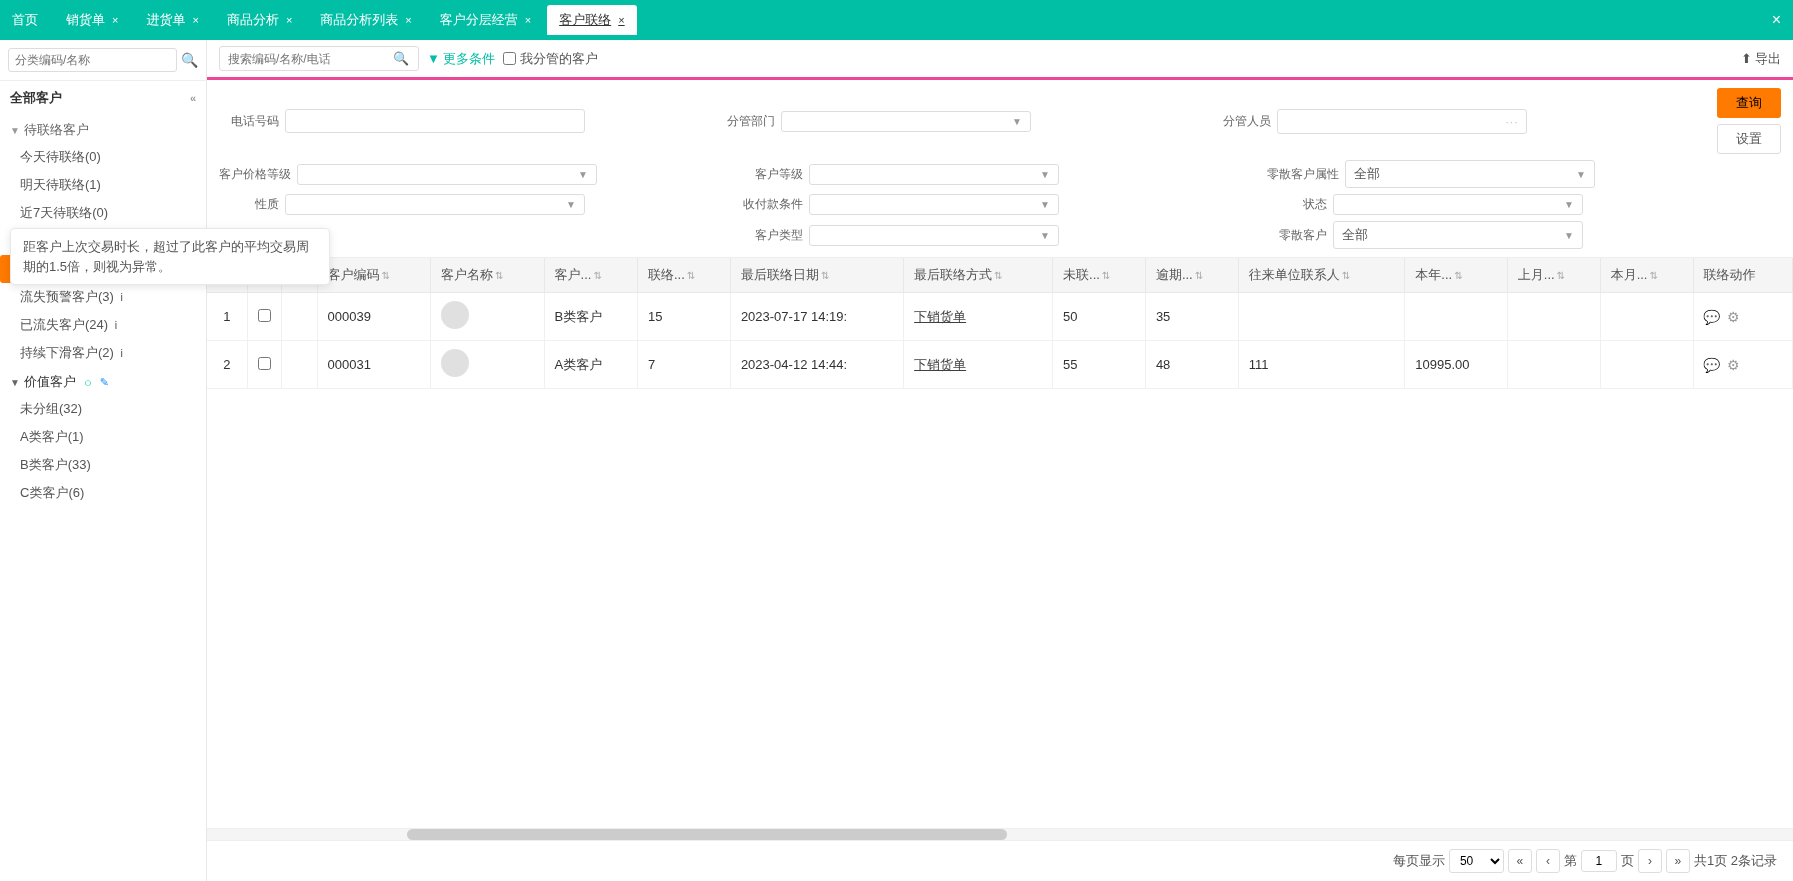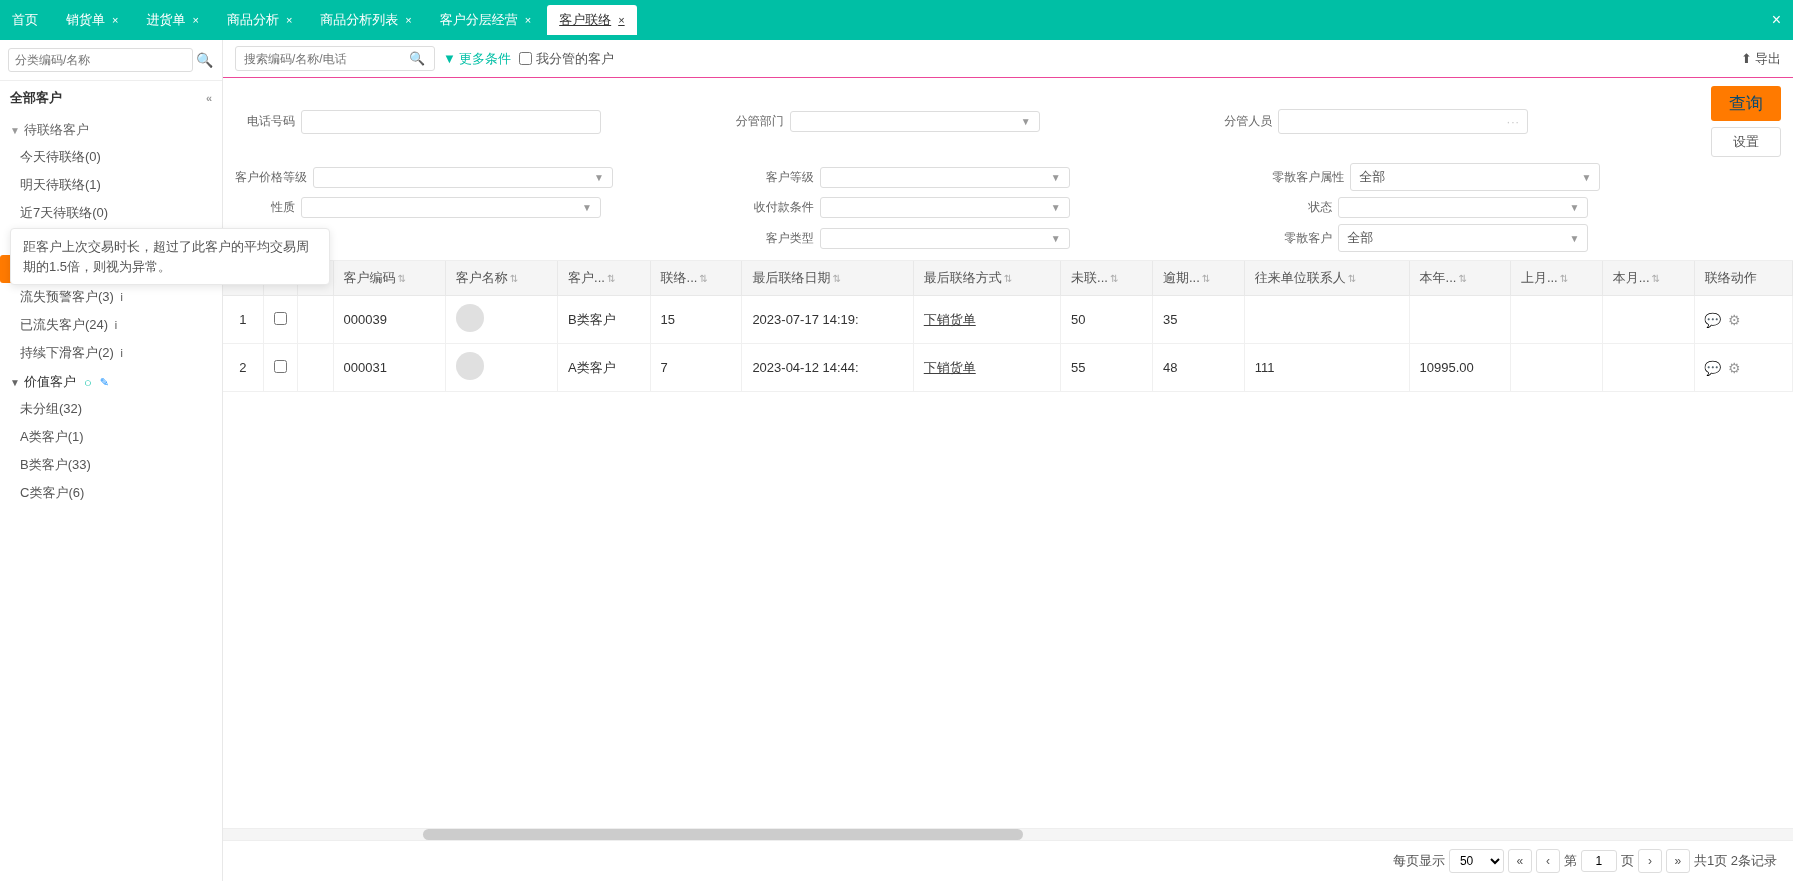--- a/index.html
+++ b/index.html
@@ -39,21 +39,21 @@
     }
 
     
     .main-layout {
       display: flex;
       height: calc(881px - 40px);
     }
 
     
     .sidebar {
-      width: 223px;
+      width: 207px;
       background: #fff;
       border-right: 1px solid #e8e8e8;
       display: flex;
       flex-direction: column;
       overflow-y: auto;
     }
     .sidebar-search {
       padding: 8px;
       display: flex;
       align-items: center;
@@ -119,21 +119,21 @@
       overflow: hidden;
     }
 
     
     .filter-bar {
       background: #fff;
       padding: 6px 12px;
       display: flex;
       align-items: center;
       gap: 8px;
-      border-bottom: 1px solid #ec4899;
+      border-bottom: 3px solid #ec4899;
     }
     .search-input-wrap {
       display: flex;
       align-items: center;
       border: 1px solid #ddd;
       border-radius: 3px;
       padding: 4px 8px;
       gap: 4px;
       width: 200px;
     }
@@ -216,26 +216,26 @@
       border: 1px solid #ddd;
       border-radius: 3px;
       padding: 4px 8px;
       font-size: 12px;
       outline: none;
       min-width: 120px;
     }
     .filter-dots { color: #ccc; cursor: pointer; }
     .query-btn {
       background: #ff7a00;
-      color: #0c4a6e;
+      color: #000000;
       border: none;
       border-radius: 3px;
       padding: 6px 18px;
       cursor: pointer;
-      font-size: 17px;
+      font-size: 13px;
     }
     .settings-btn {
       background: #fff;
       color: #555;
       border: 1px solid #ddd;
       border-radius: 3px;
       padding: 5px 18px;
       cursor: pointer;
       font-size: 13px;
     }

